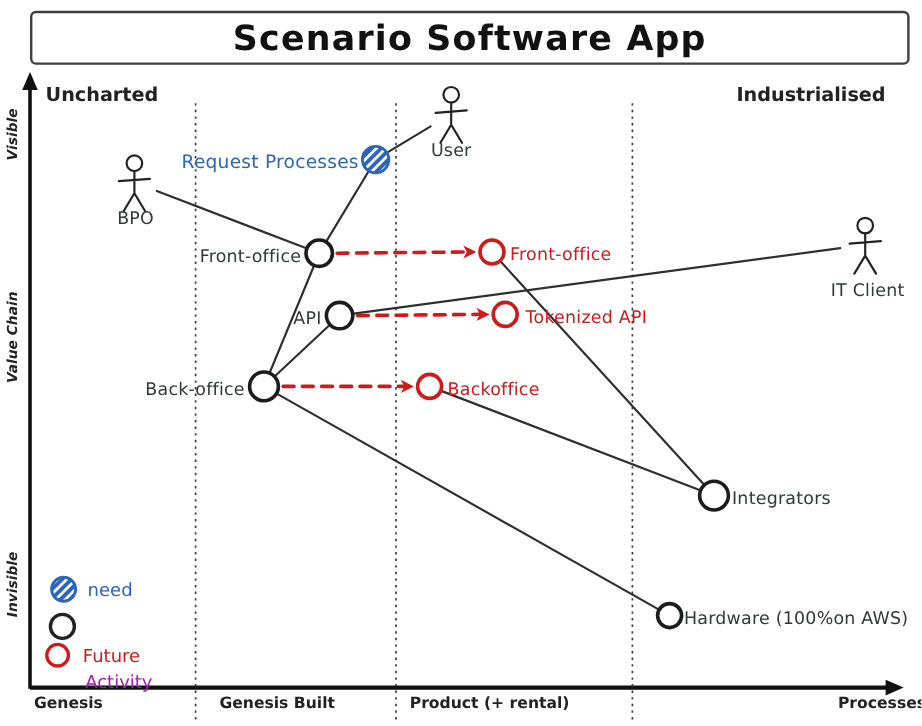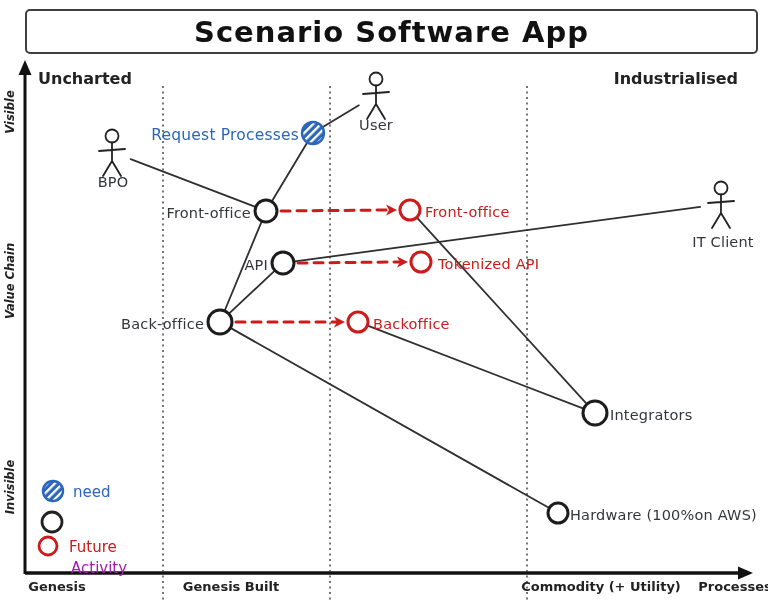--- a/index.html
+++ b/index.html
@@ -126,15 +126,15 @@
         </g>
       </g>
   </svg>
 
   <span class="lbl legend-lbl" style="left:73px;top:483px;color:#2b66bb;">need</span>
   <span class="lbl legend-lbl" style="left:71px;top:514px;color:#a21caf;margin-top:45px;">Activity</span>
   <span class="lbl legend-lbl" style="left:69px;top:538px;color:#cd1a1a;">Future</span>
 
   <span class="lbl stage-lbl" style="left:57px;top:579px;">Genesis</span>
   <span class="lbl stage-lbl" style="left:231px;top:579px;">Genesis Built</span>
-  <span class="lbl stage-lbl" style="left:601px;top:579px;">Commodity (+ Utility)</span>
+  <span class="lbl stage-lbl" style="left:408px;top:579px;">Product (+ rental)</span>
   <span class="lbl stage-lbl" style="left:735px;top:579px;">Processes</span>
 </div>
 
 </body></html>

